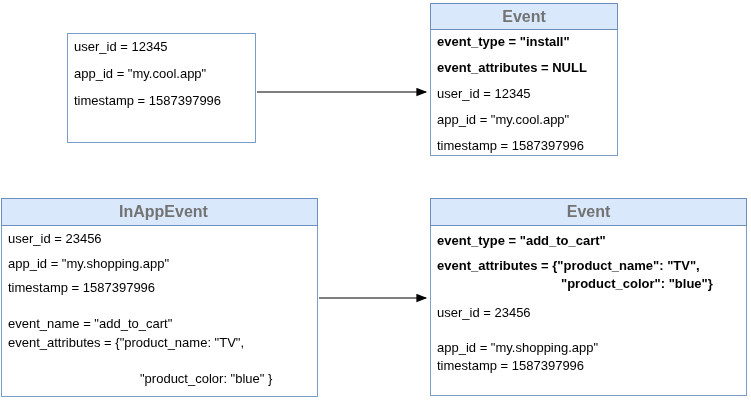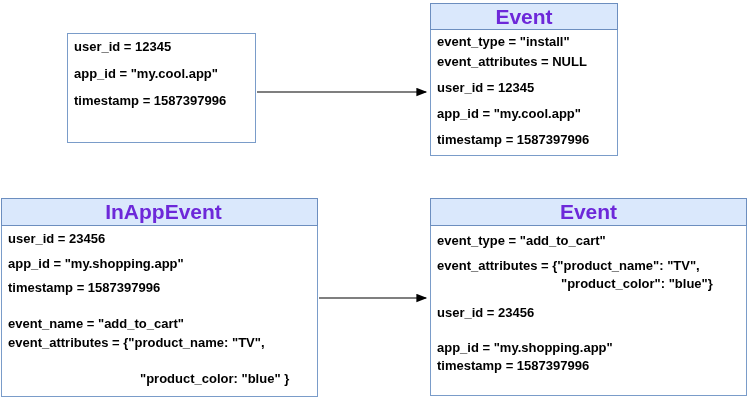--- a/index.html
+++ b/index.html
@@ -6,28 +6,28 @@
   html,body{margin:0;padding:0;background:#ffffff;}
   body{font-family:"Liberation Sans","DejaVu Sans",sans-serif;}
   .canvas{
     position:relative;width:751px;height:402px;background:#ffffff;overflow:hidden;
   }
   .box{
     position:absolute;background:#ffffff;border:1px solid #7a9cc9;box-sizing:border-box;
   }
   .box-header{
     background:#dae8fc;border:1px solid #6c8ebf;margin:-1px -1px 0 -1px;
-    font-weight:bold;font-size:21px;color:#6d28d9;text-align:center;
+    font-weight:bold;font-size:16px;color:#737373;text-align:center;
     display:flex;align-items:center;justify-content:center;box-sizing:content-box;
   }
   .box-body{
     position:relative;font-size:13px;color:#000;
   }
   .row{
-    line-height:17px;white-space:nowrap;padding-left:6px;padding-right:2px;font-weight:bold;
+    line-height:17px;white-space:nowrap;padding-left:6px;padding-right:2px;
   }
   .bold{font-weight:bold;}
   .arrow-layer{position:absolute;left:0;top:0;width:751px;height:402px;pointer-events:none;}
 </style>
 </head>
 <body>
 
 <div class="canvas">
 
   <div class="box" style="left:67px;top:33px;width:189px;height:110px;">
@@ -35,21 +35,21 @@
       <div class="row" style="margin-bottom:10px;">user_id = 12345</div>
       <div class="row" style="margin-bottom:10px;">app_id = "my.cool.app"</div>
       <div class="row">timestamp = 1587397996</div>
     </div>
   </div>
 
   <div class="box" style="left:430px;top:3px;width:188px;height:153px;">
     <div class="box-header" style="height:25px;">Event</div>
     <div class="box-body" style="padding-top:3px;">
       <div class="row bold">event_type = "install"</div>
-      <div class="row bold" style="margin-top:3px;">event_attributes = NULL</div>
+      <div class="row bold" style="margin-top:9px;">event_attributes = NULL</div>
       <div class="row" style="margin-top:9px;">user_id = 12345</div>
       <div class="row" style="margin-top:9px;">app_id = "my.cool.app"</div>
       <div class="row" style="margin-top:9px;">timestamp = 1587397996</div>
     </div>
   </div>
 
   <div class="box" style="left:1px;top:198px;width:317px;height:199px;">
     <div class="box-header" style="height:26px;padding-left:8px;">InAppEvent</div>
     <div class="box-body" style="padding-top:4px;">
       <div class="row">user_id = 23456</div>

